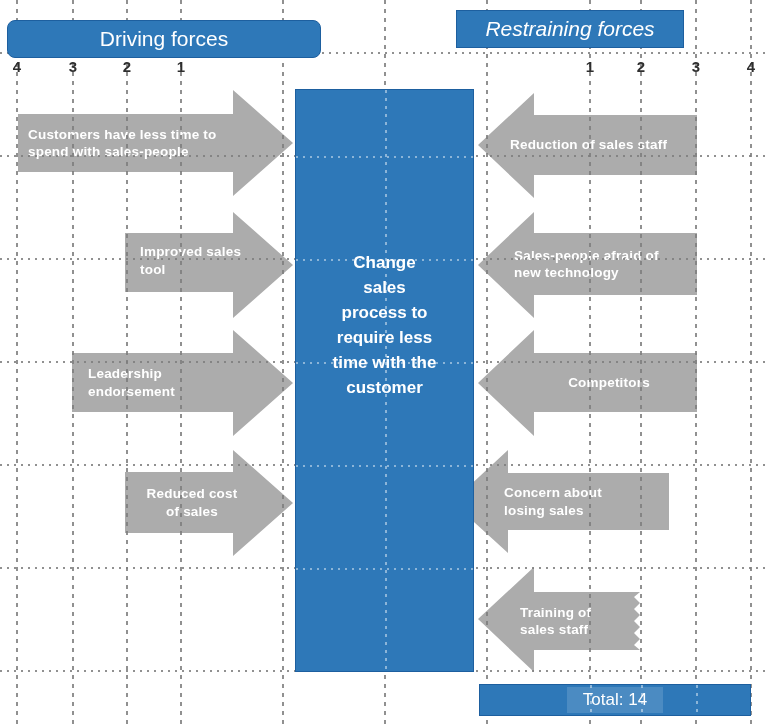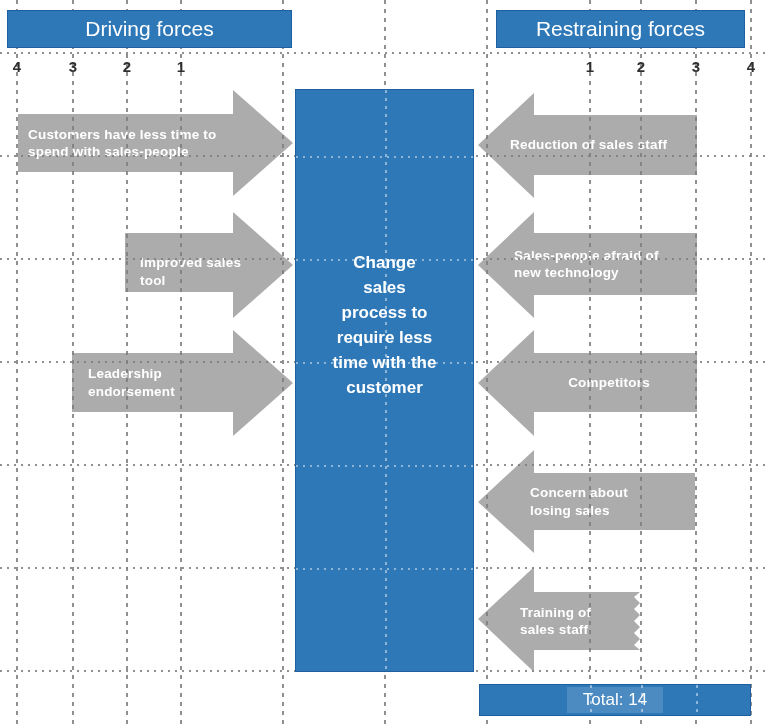--- a/index.html
+++ b/index.html
@@ -29,22 +29,22 @@
   .scale-num{
     position:absolute;top:58px;width:30px;margin-left:-15px;text-align:center;
     font-size:15px;font-weight:bold;color:#2e2e2e;z-index:2;
   }
   
   .bluebox{
     position:absolute;background:#2e78b8;border:1px solid #1d5f9f;box-sizing:border-box;
     color:#fff;z-index:3;
   }
   .header{display:flex;align-items:center;justify-content:center;font-size:21px;}
-  #hdr-driving{left:7px;top:10px;width:285px;height:38px;}
-  #hdr-restraining{left:496px;top:10px;width:249px;height:38px;}
+  #hdr-driving{left:7px;top:20px;width:314px;height:38px;border-radius:8px;}
+  #hdr-restraining{left:456px;top:10px;width:228px;height:38px;font-style:italic;}
   #center-box{left:295px;top:89px;width:179px;height:583px;}
   #center-label{
     position:absolute;top:160px;left:0;right:0;text-align:center;
     font-size:17px;line-height:25px;white-space:pre-line;font-weight:bold;
   }
   .total-bar{display:flex;align-items:center;justify-content:center;font-size:17px;}
   #total-driving{left:17px;top:685px;width:271px;height:30px;}
   #total-restraining{left:479px;top:684px;width:272px;height:32px;}
   .total-chip{background:rgba(255,255,255,.14);padding:3px 16px;}
   
@@ -53,38 +53,38 @@
     position:absolute;display:flex;align-items:center;
     color:#fff;font-size:13.5px;font-weight:bold;line-height:1.28;
     white-space:pre-line;letter-spacing:.2px;
   }
   
   #a1{left:18px;top:90px;width:275px;height:106px;
       clip-path:polygon(0 24px,215px 24px,215px 0,275px 53px,215px 106px,215px 82px,0 82px);}
   #a1 .arrow-text{left:10px;top:24px;height:58px;width:210px;}
   #a2{left:125px;top:212px;width:168px;height:106px;
       clip-path:polygon(0 21px,108px 21px,108px 0,168px 53px,108px 106px,108px 80px,0 80px);}
-  #a2 .arrow-text{left:15px;top:30px;height:59px;width:112px;}
+  #a2 .arrow-text{left:15px;top:19px;height:59px;width:112px;}
   #a3{left:72px;top:330px;width:221px;height:106px;
       clip-path:polygon(0 23px,161px 23px,161px 0,221px 53px,161px 106px,161px 82px,0 82px);}
   #a3 .arrow-text{left:16px;top:23px;height:59px;width:140px;}
   #a4{left:125px;top:450px;width:168px;height:106px;
       clip-path:polygon(0 22px,108px 22px,108px 0,168px 53px,108px 106px,108px 83px,0 83px);}
   #a4 .arrow-text{left:8px;top:22px;height:61px;width:118px;justify-content:center;text-align:center;}
   
   #b1{left:478px;top:93px;width:219px;height:105px;
       clip-path:polygon(0 52px,56px 0,56px 22px,219px 22px,219px 82px,56px 82px,56px 105px);}
   #b1 .arrow-text{left:32px;top:22px;height:60px;width:180px;}
   #b2{left:478px;top:212px;width:219px;height:106px;
       clip-path:polygon(0 53px,56px 0,56px 21px,219px 21px,219px 83px,56px 83px,56px 106px);}
   #b2 .arrow-text{left:36px;top:21px;height:62px;width:165px;}
   #b3{left:478px;top:330px;width:219px;height:106px;
       clip-path:polygon(0 53px,56px 0,56px 23px,219px 23px,219px 82px,56px 82px,56px 106px);}
   #b3 .arrow-text{left:56px;top:23px;height:59px;width:150px;justify-content:center;text-align:center;}
-  #b4{left:478px;top:450px;width:217px;height:103px;
+  #b4{left:452px;top:450px;width:217px;height:103px;
       clip-path:polygon(0 52px,56px 0,56px 23px,217px 23px,217px 80px,56px 80px,56px 103px);}
   #b4 .arrow-text{left:52px;top:23px;height:57px;width:128px;}
   #b5{left:478px;top:567px;width:162px;height:105px;
       clip-path:polygon(0 52px,56px 0,56px 25px,162px 25px,156px 30px,162px 36px,156px 42px,162px 48px,156px 54px,162px 60px,156px 66px,162px 72px,156px 78px,162px 83px,56px 83px,56px 105px);}
   #b5 .arrow-text{left:42px;top:25px;height:58px;width:102px;}
 </style>
 </head>
 <body>
 
 <div id="canvas">
@@ -93,20 +93,24 @@
     <div class="arrow-text">Customers have less time to
 spend with sales-people</div>
   </div>
   <div class="arrow" id="a2">
     <div class="arrow-text">Improved sales
 tool</div>
   </div>
   <div class="arrow" id="a3">
     <div class="arrow-text">Leadership
 endorsement</div>
+  </div>
+  <div class="arrow" id="a4">
+    <div class="arrow-text">Reduced cost
+of sales</div>
   </div>
 
   <div class="arrow" id="b1">
     <div class="arrow-text">Reduction of sales staff</div>
   </div>
   <div class="arrow" id="b2">
     <div class="arrow-text">Sales-people afraid of
 new technology</div>
   </div>
   <div class="arrow" id="b3">

